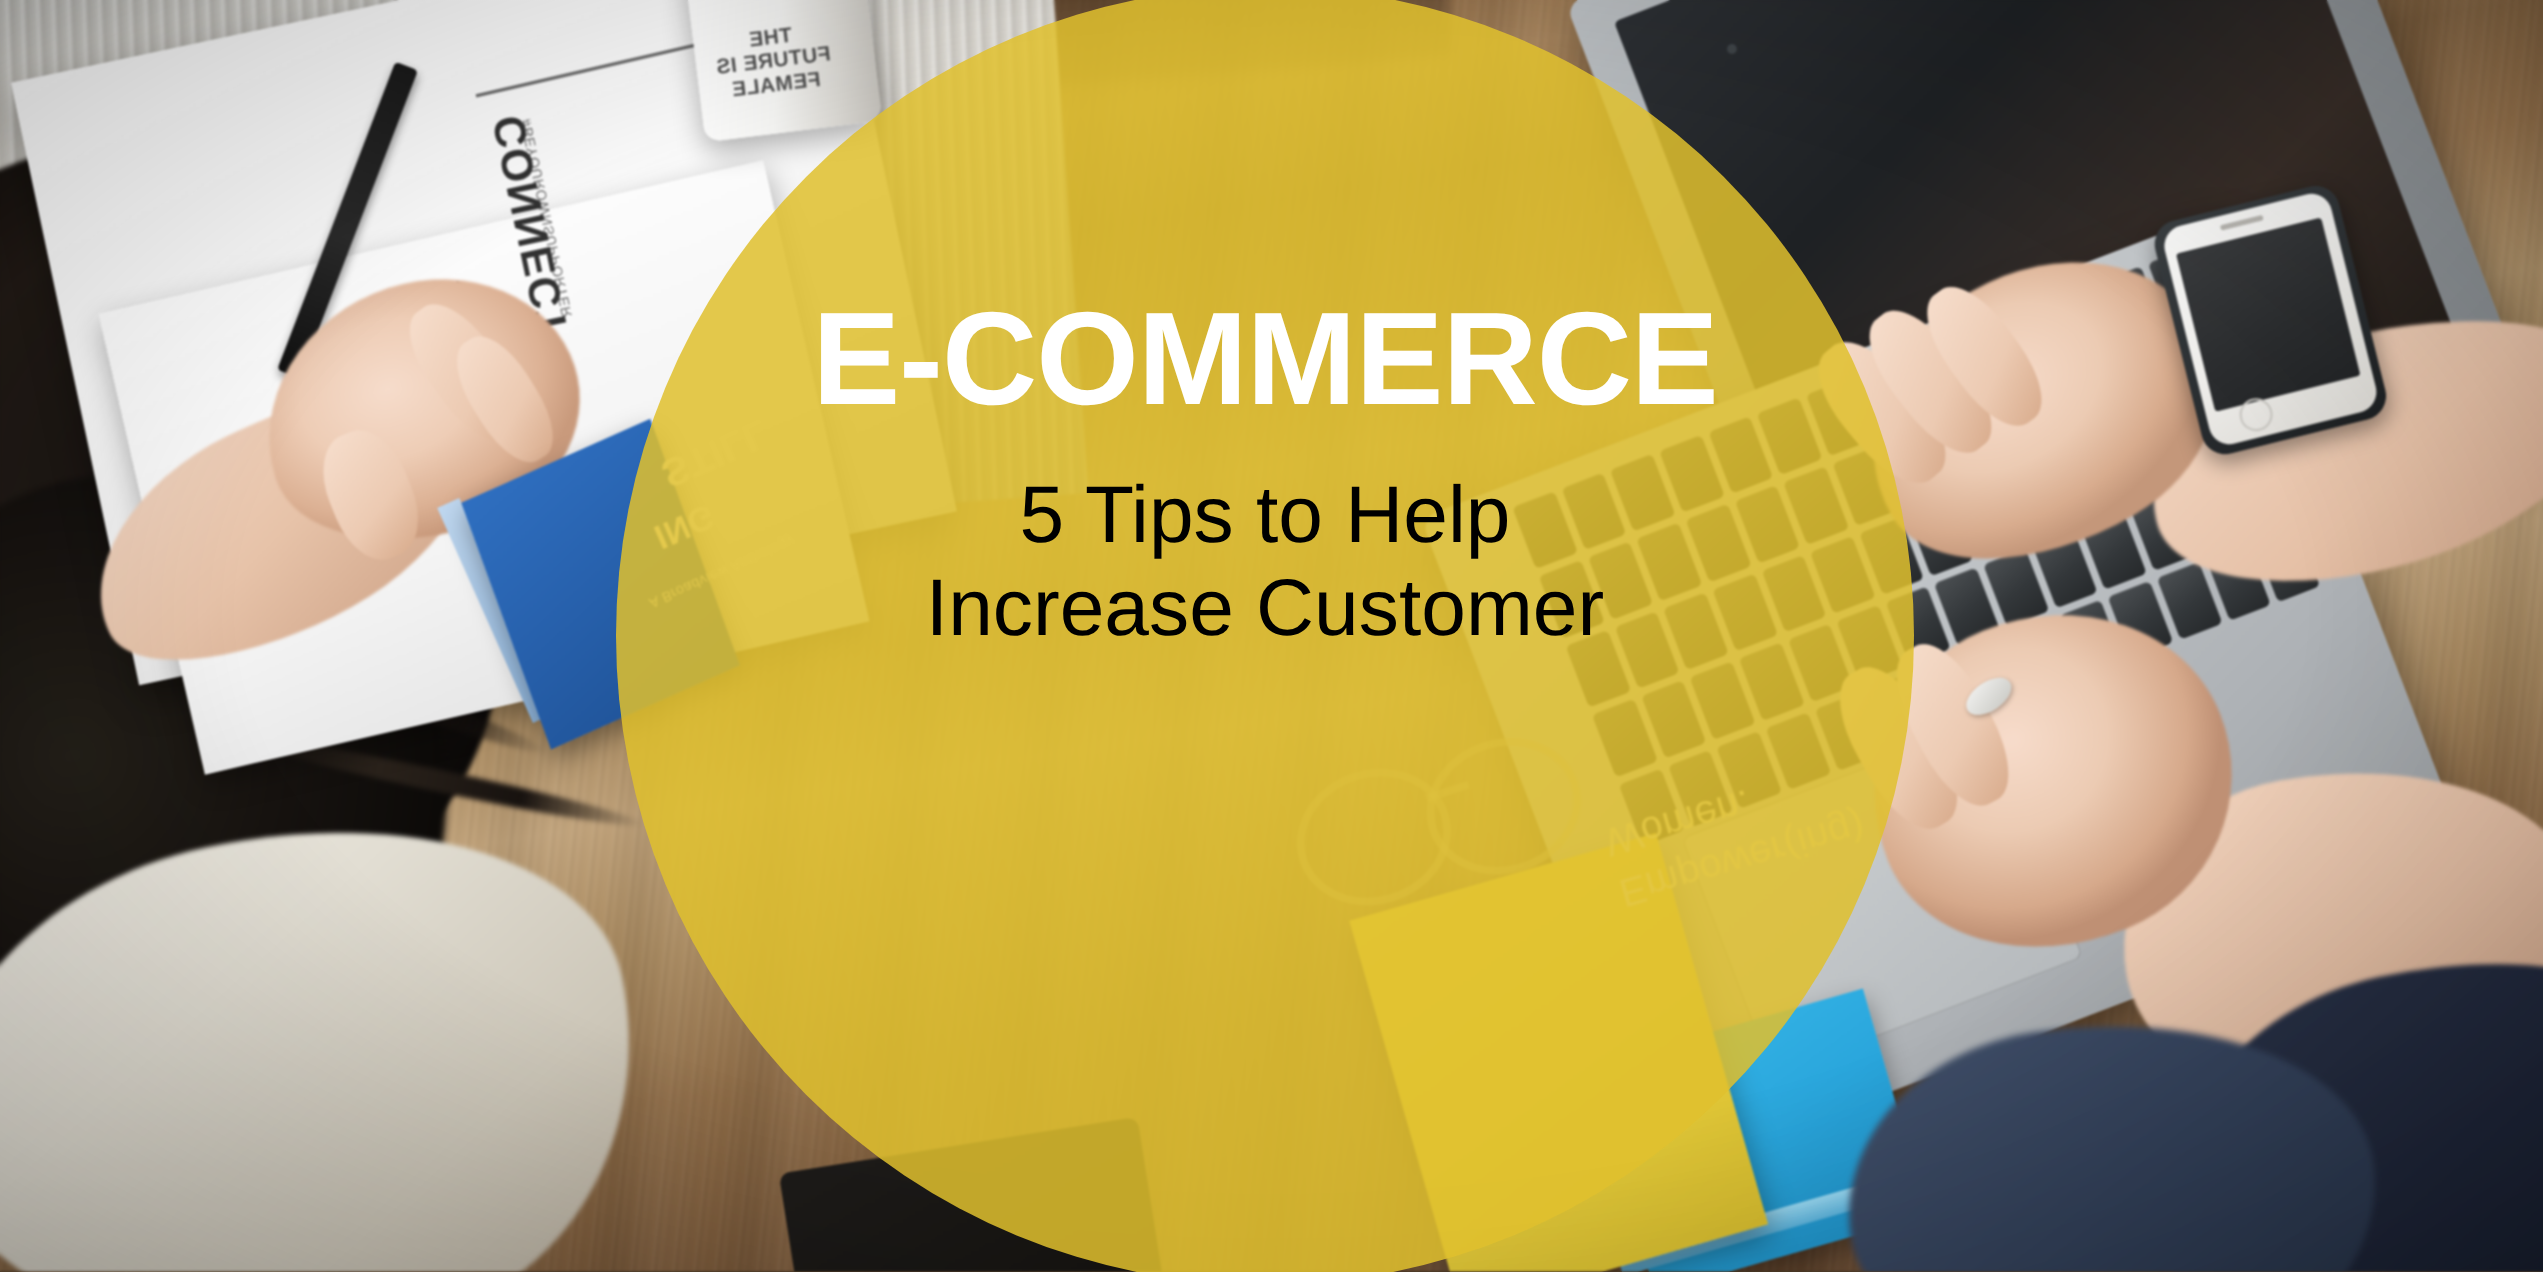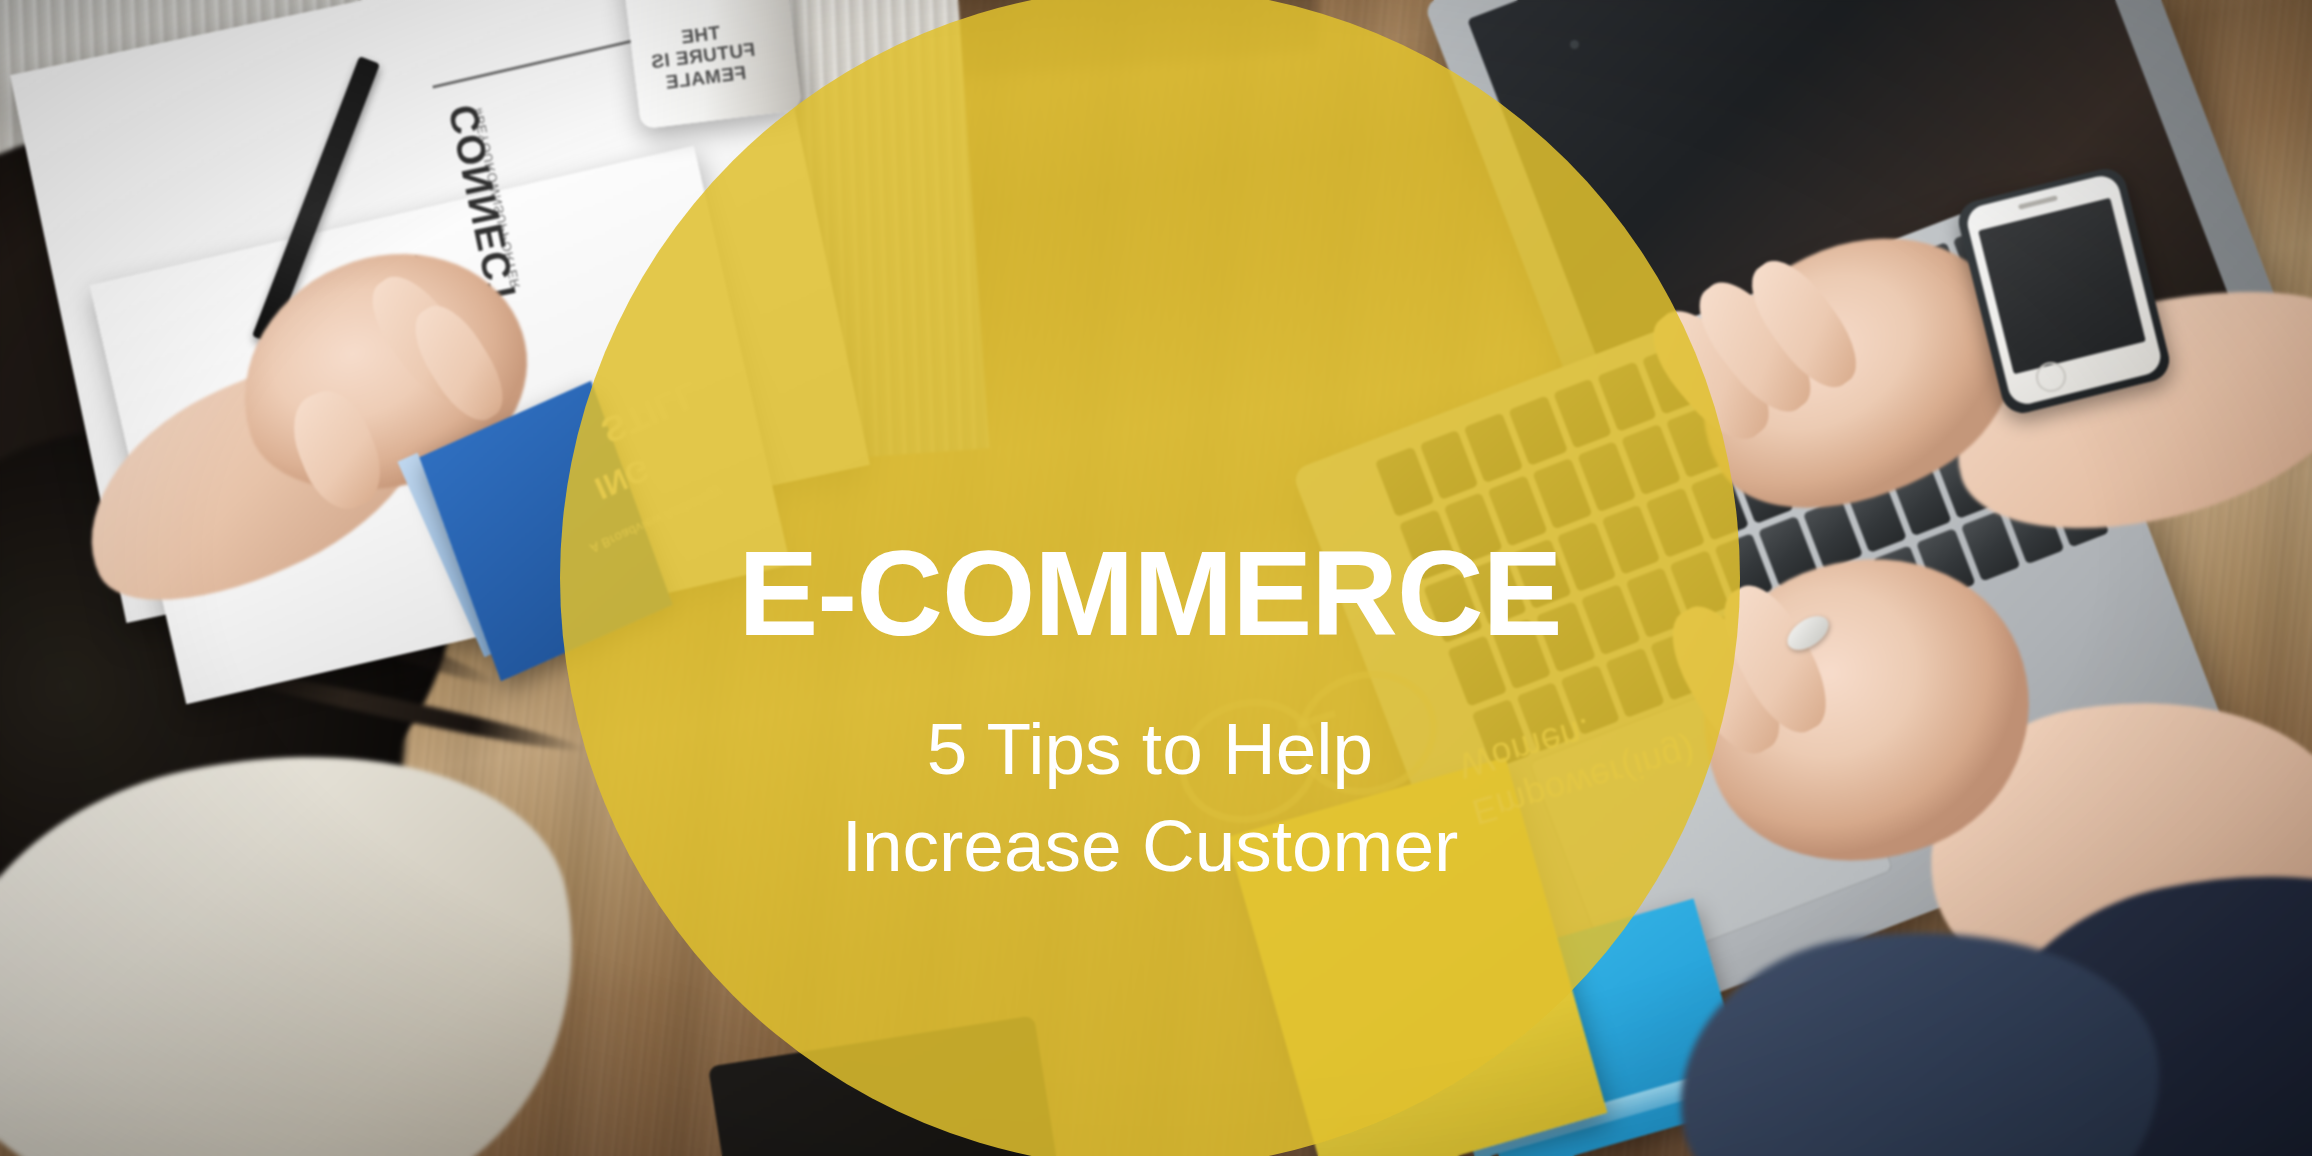--- a/index.html
+++ b/index.html
@@ -553,21 +553,21 @@
   }
 
   
   #text-block {
     position: absolute;
     left: 560px; top: 0;
     width: 1180px; height: 1156px;
     display: flex;
     flex-direction: column;
     align-items: center;
-    justify-content: center;
+    justify-content: flex-start;
     padding-top: 270px;
     box-sizing: border-box;
     text-align: center;
     color: #ffffff;
   }
   .head-line {
     font-family: "Liberation Sans", sans-serif;
     font-weight: 700;
     font-size: 122px;
     line-height: .94;
@@ -577,23 +577,22 @@
   }
   #headline-1 { font-size: 120px; }
   #headline-2 { font-size: 120px; margin-top: 6px; }
 
   .sub-line {
     font-family: "Liberation Sans", sans-serif;
     font-weight: 400;
     font-size: 73px;
     line-height: 1.16;
     letter-spacing: 0px;
-    color: #ffffff;
+    color: #000000;
     white-space: nowrap;
-    margin-top: 13px;
   }
   #subhead-wrap { margin-top: 44px; }
 </style>
 </head>
 <body>
 
 <div id="banner">
 
   <div class="photo-layer">
 

